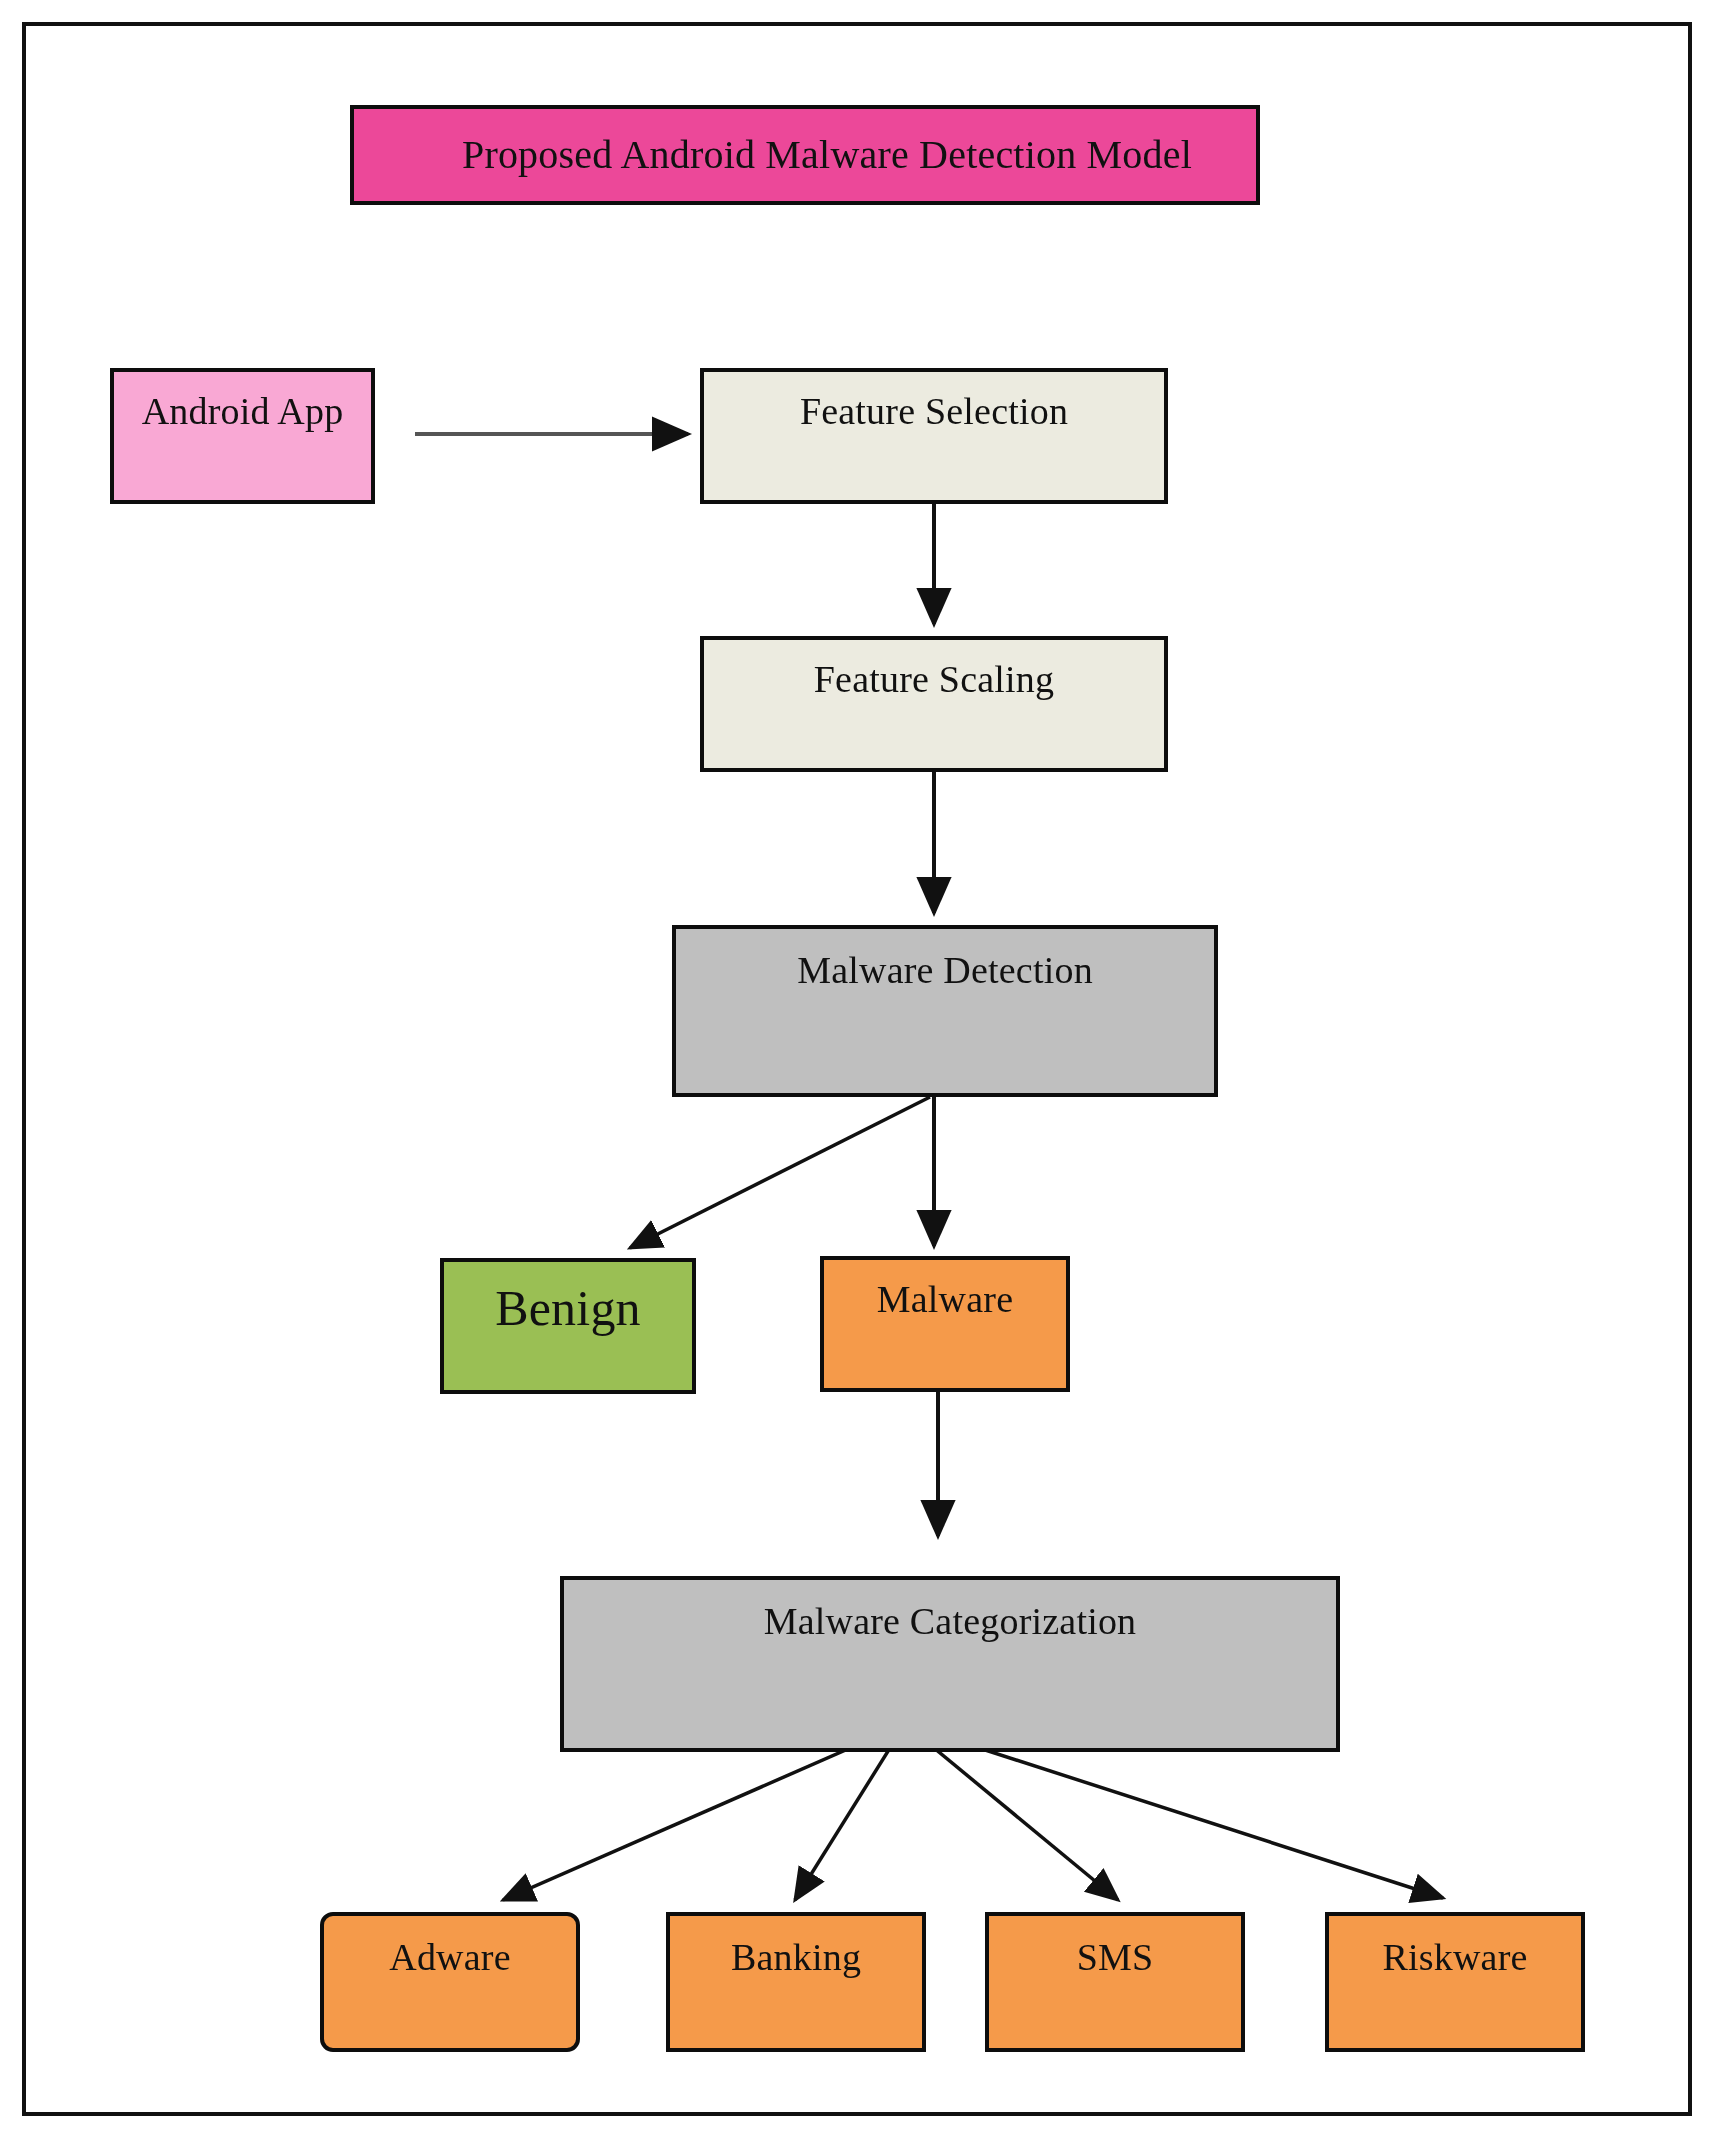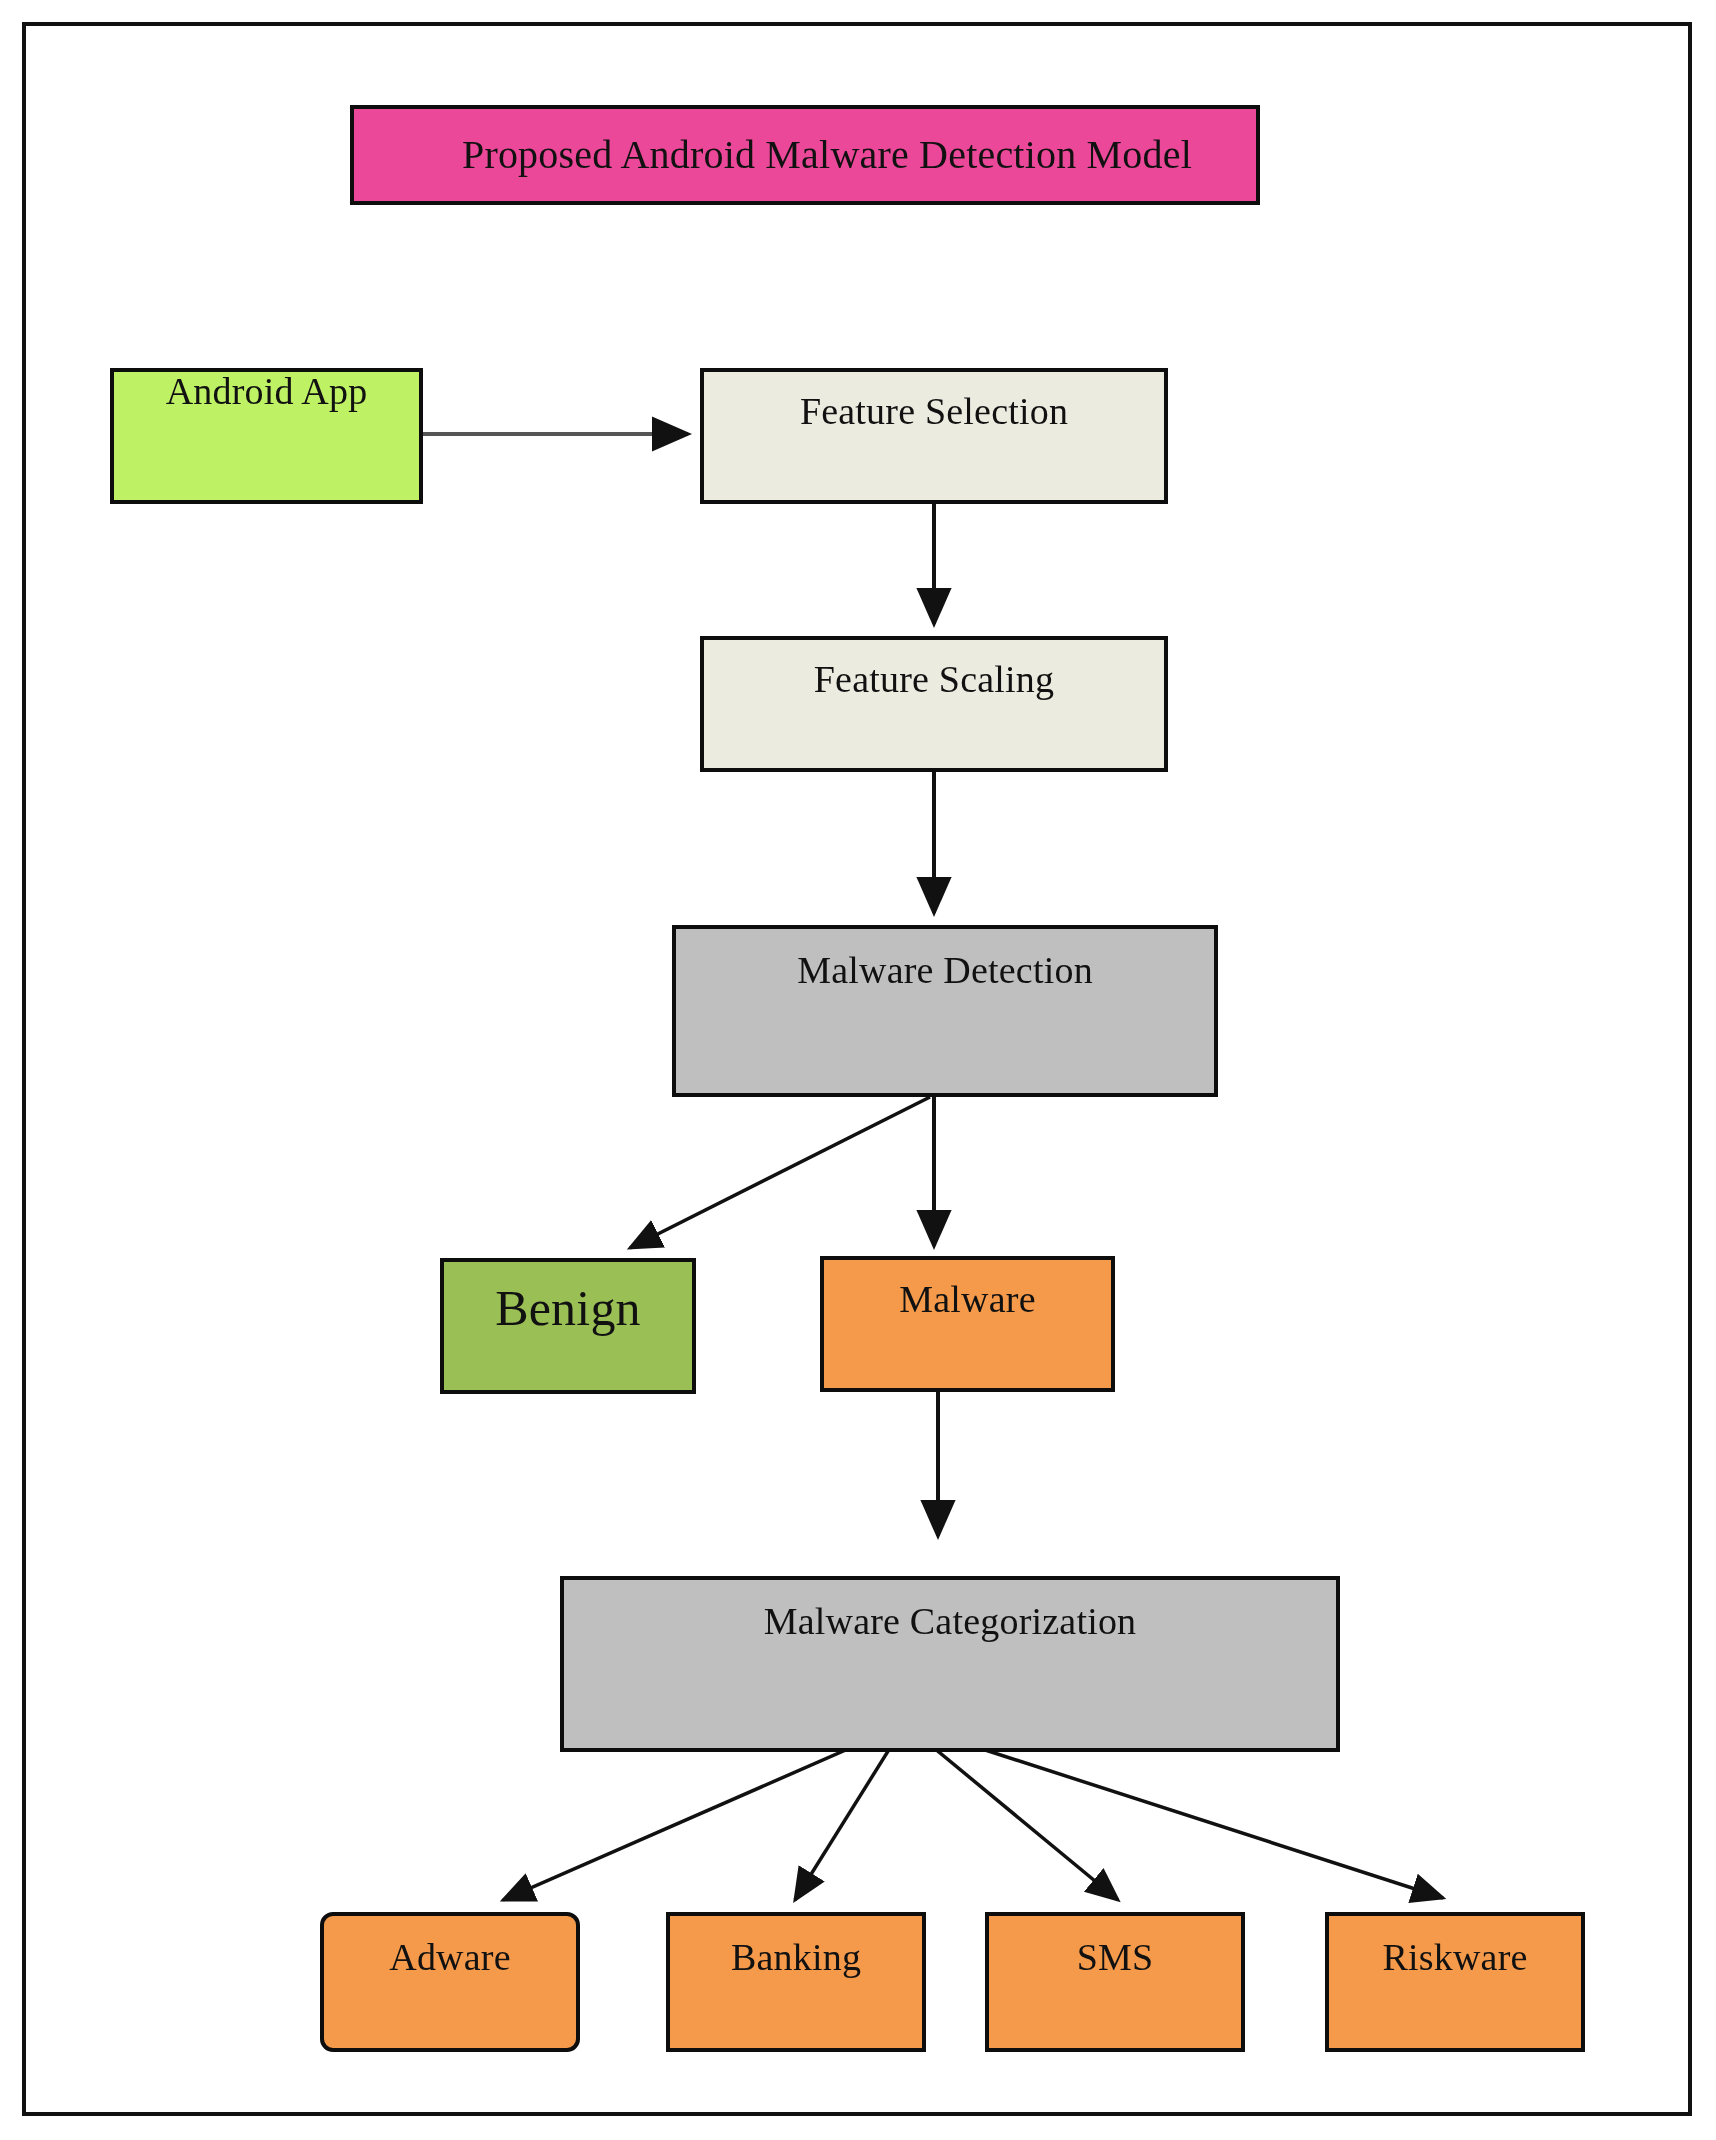--- a/index.html
+++ b/index.html
@@ -56,23 +56,24 @@
 
   
   #node-title {
     left: 350px;  top: 105px;  width: 910px;  height: 100px;
     background: #ec4899;
     font-size: 40px;
     padding-top: 25px;
     padding-left: 44px;
   }
   #node-android-app {
-    left: 110px;  top: 368px;  width: 313px;  height: 136px;
-    background: #bef264;
-    font-size: 38px;
+    left: 110px;  top: 368px;  width: 265px;  height: 136px;
+    background: #f9a8d4;
+    font-size: 38px;
+    padding-top: 20px;
   }
   #node-feature-selection {
     left: 700px;  top: 368px;  width: 468px;  height: 136px;
     background: #ecebe0;
     font-size: 38px;
     padding-top: 20px;
   }
   #node-feature-scaling {
     left: 700px;  top: 636px;  width: 468px;  height: 136px;
     background: #ecebe0;
@@ -85,21 +86,21 @@
     font-size: 38px;
     padding-top: 22px;
   }
   #node-benign {
     left: 440px;  top: 1258px;  width: 256px;  height: 136px;
     background: #9abf54;
     font-size: 50px;
     padding-top: 20px;
   }
   #node-malware {
-    left: 820px;  top: 1256px;  width: 295px;  height: 136px;
+    left: 820px;  top: 1256px;  width: 250px;  height: 136px;
     background: #f59a4a;
     font-size: 38px;
     padding-top: 20px;
   }
   #node-malware-categorization {
     left: 560px;  top: 1548px;  width: 780px;  height: 176px;
     background: #bfbfbf;
     font-size: 38px;
     padding-top: 22px;
     margin-top: 28px;

